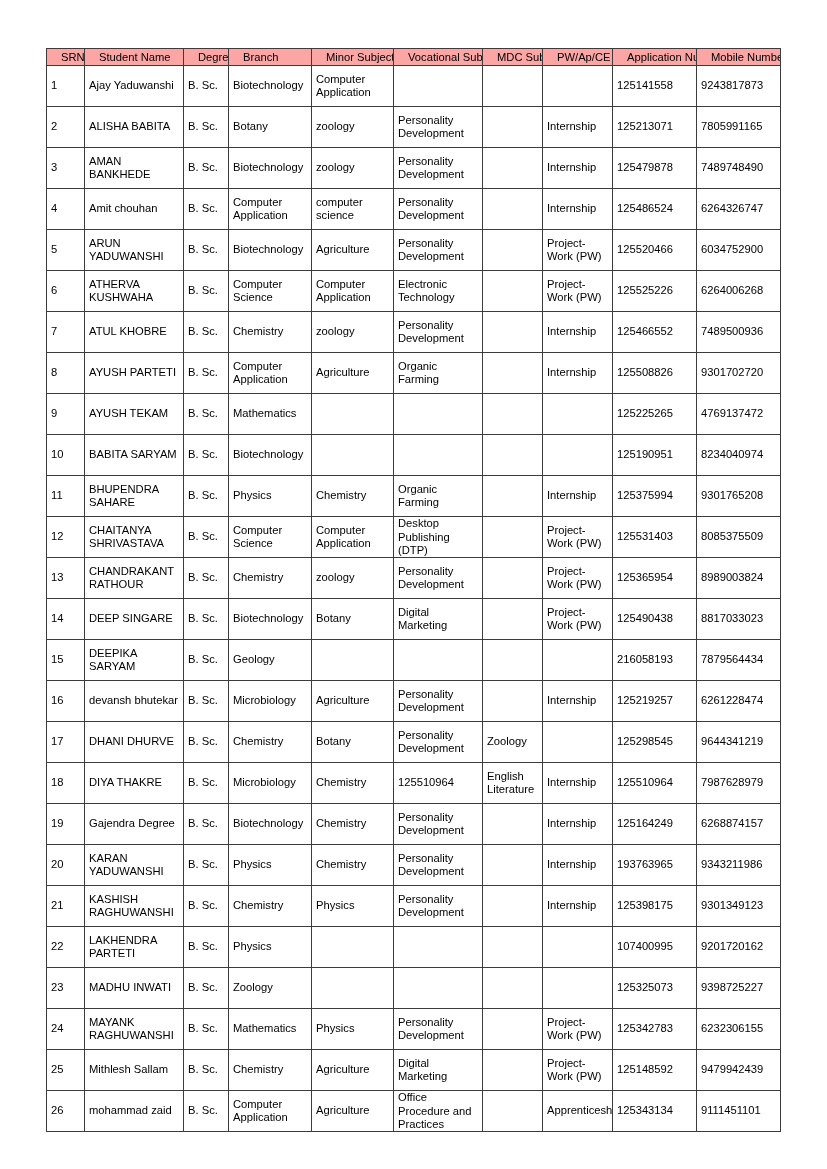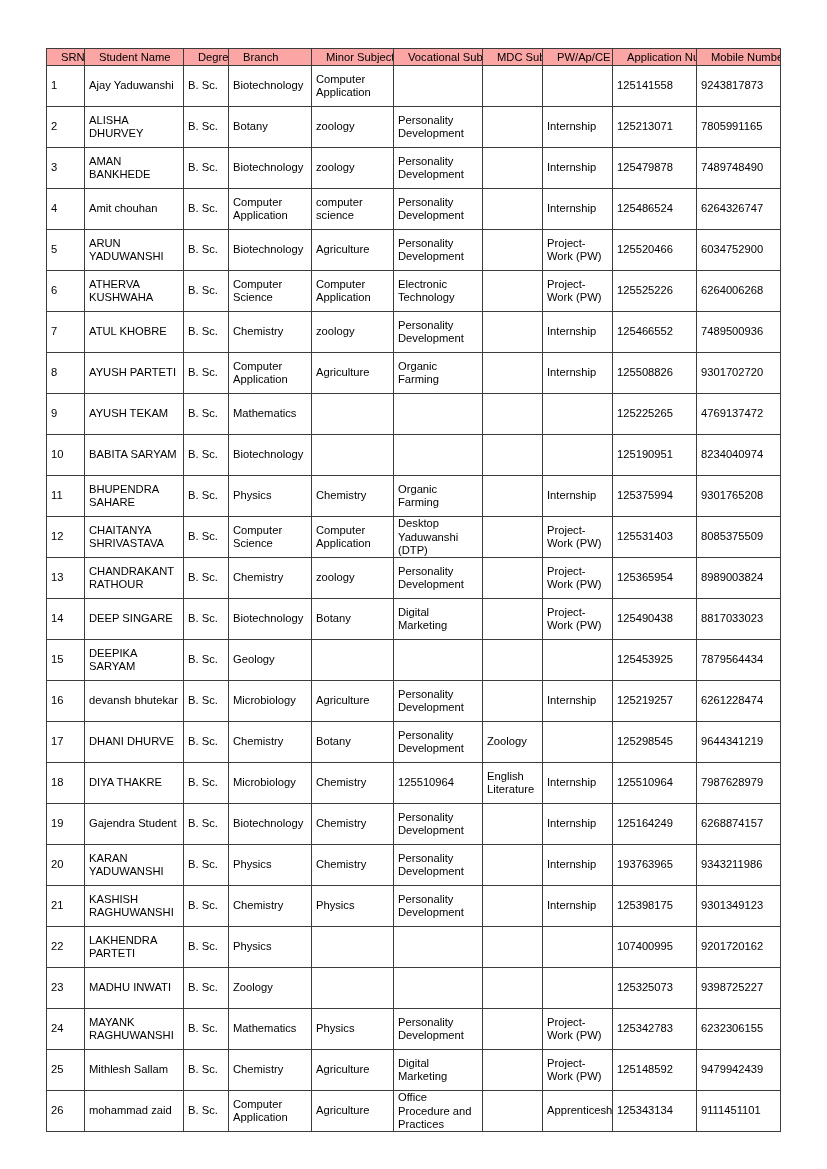--- a/index.html
+++ b/index.html
@@ -137,21 +137,21 @@
           </td>
           <td class="c-mobile">
             <span class="cellwrap">9243817873</span>
           </td>
         </tr>
         <tr class="r">
           <td class="c-srno">
             <span class="cellwrap">2</span>
           </td>
           <td class="c-name">
-            <span class="cellwrap">ALISHA DHURVEY</span>
+            <span class="cellwrap">ALISHA BABITA</span>
           </td>
           <td class="c-degree">
             <span class="cellwrap">B. Sc.</span>
           </td>
           <td class="c-branch">
             <span class="cellwrap">Botany</span>
           </td>
           <td class="c-minor">
             <span class="cellwrap">zoology</span>
           </td>
@@ -469,21 +469,21 @@
           <td class="c-degree">
             <span class="cellwrap">B. Sc.</span>
           </td>
           <td class="c-branch">
             <span class="cellwrap">Computer Science</span>
           </td>
           <td class="c-minor">
             <span class="cellwrap">Computer Application</span>
           </td>
           <td class="c-voc">
-            <span class="cellwrap">Desktop Yaduwanshi (DTP)</span>
+            <span class="cellwrap">Desktop Publishing (DTP)</span>
           </td>
           <td class="c-mdc">
             <span class="cellwrap"></span>
           </td>
           <td class="c-pw">
             <span class="cellwrap">Project-Work (PW)</span>
           </td>
           <td class="c-appno">
             <span class="cellwrap">125531403</span>
           </td>
@@ -574,21 +574,21 @@
           <td class="c-voc">
             <span class="cellwrap"></span>
           </td>
           <td class="c-mdc">
             <span class="cellwrap"></span>
           </td>
           <td class="c-pw">
             <span class="cellwrap"></span>
           </td>
           <td class="c-appno">
-            <span class="cellwrap">125453925</span>
+            <span class="cellwrap">216058193</span>
           </td>
           <td class="c-mobile">
             <span class="cellwrap">7879564434</span>
           </td>
         </tr>
         <tr class="r">
           <td class="c-srno">
             <span class="cellwrap">16</span>
           </td>
           <td class="c-name">
@@ -681,21 +681,21 @@
           </td>
           <td class="c-mobile">
             <span class="cellwrap">7987628979</span>
           </td>
         </tr>
         <tr class="r">
           <td class="c-srno">
             <span class="cellwrap">19</span>
           </td>
           <td class="c-name">
-            <span class="cellwrap">Gajendra Student</span>
+            <span class="cellwrap">Gajendra Degree</span>
           </td>
           <td class="c-degree">
             <span class="cellwrap">B. Sc.</span>
           </td>
           <td class="c-branch">
             <span class="cellwrap">Biotechnology</span>
           </td>
           <td class="c-minor">
             <span class="cellwrap">Chemistry</span>
           </td>

